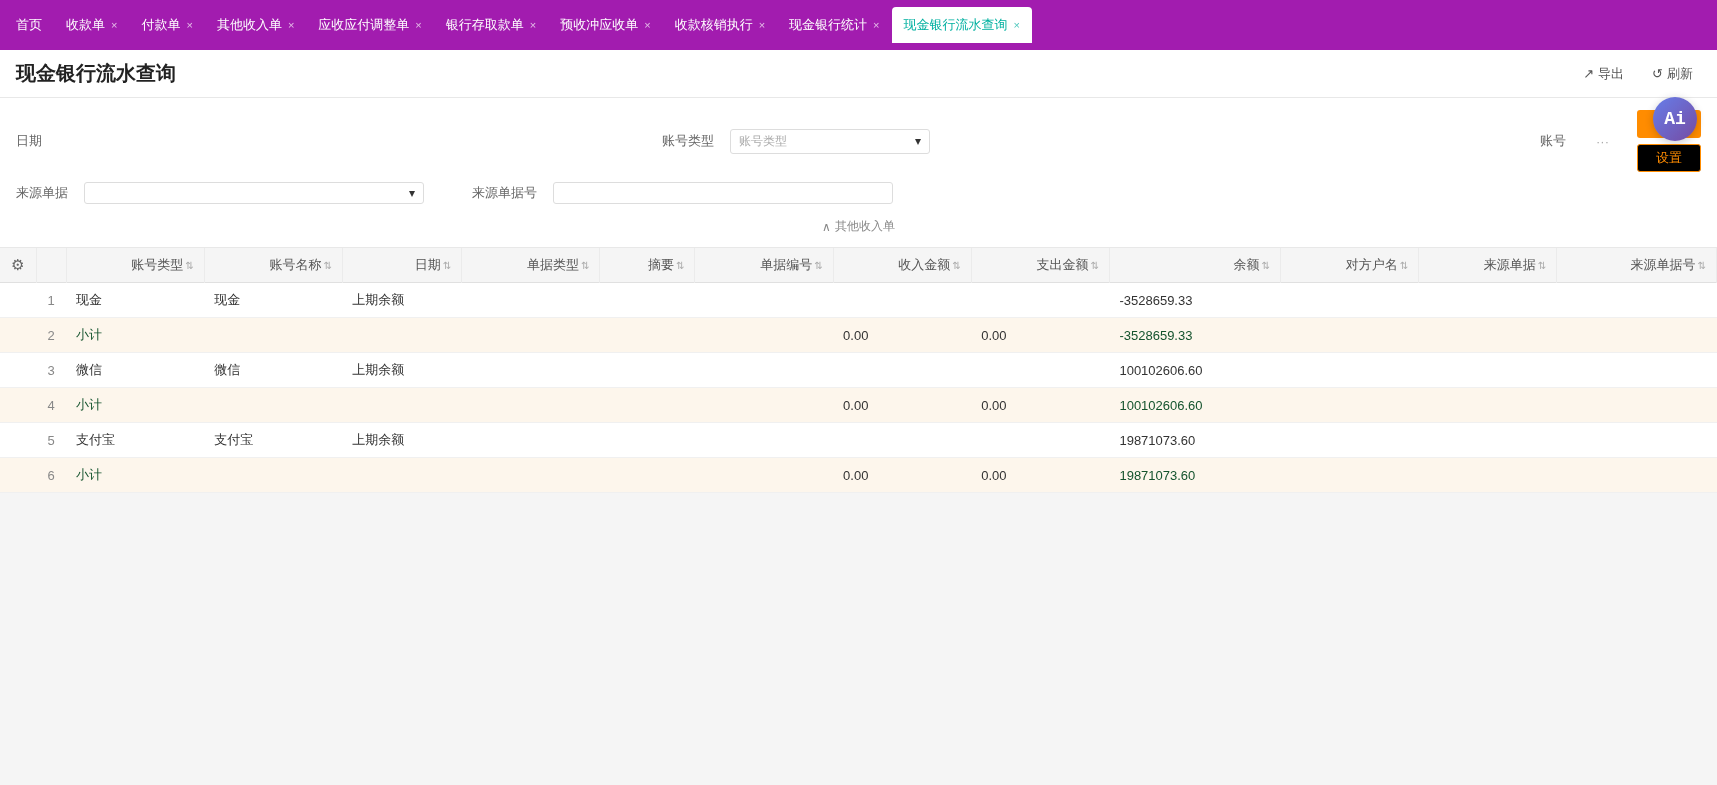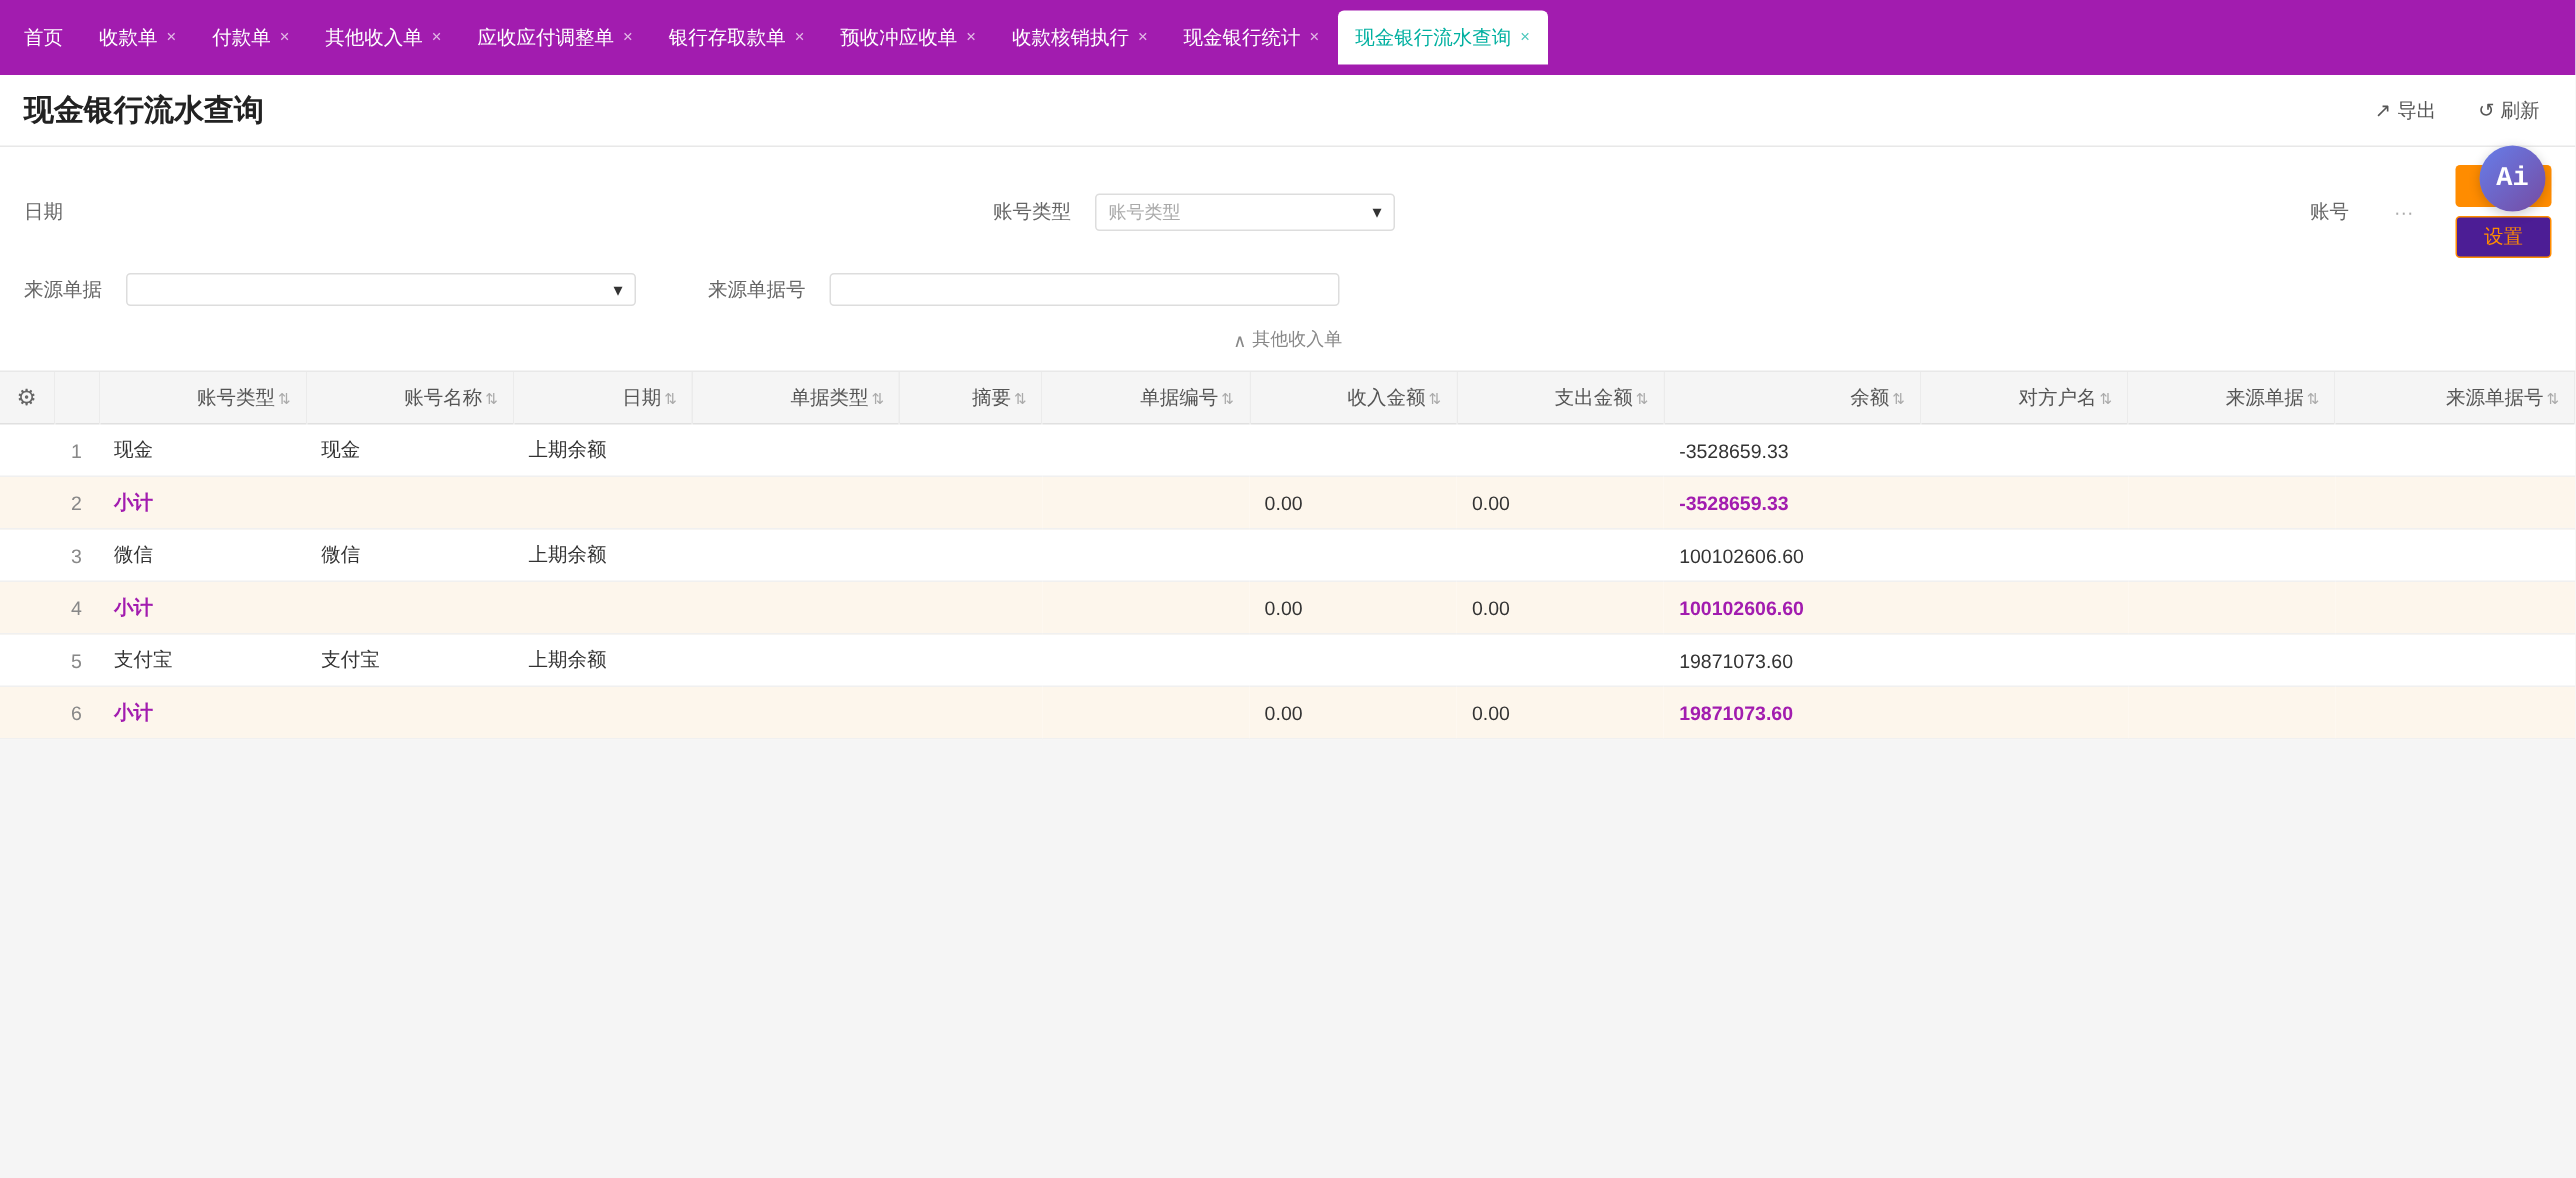--- a/index.html
+++ b/index.html
@@ -138,21 +138,21 @@
       background: #ff8c00;
       color: #fff;
       border: none;
       border-radius: 3px;
       padding: 5px 18px;
       cursor: pointer;
       font-size: 13px;
       white-space: nowrap;
     }
     .action-btn-outline {
-      background: #4c1d95;
+      background: #000000;
       color: #ff8c00;
       border: 1px solid #ff8c00;
       border-radius: 3px;
       padding: 4px 18px;
       cursor: pointer;
       font-size: 13px;
       white-space: nowrap;
     }
     .collapse-bar {
       display: flex;
@@ -199,21 +199,21 @@
     }
     tbody tr.subtotal {
       background: #fdf6ec;
     }
     tbody td {
       padding: 8px 10px;
       white-space: nowrap;
       color: #333;
     }
     td.number { }
-    td.orange { color: #a21caf; font-weight: bold; }
+    td.orange { color: #14532d; }
     .gear-th {
       width: 36px;
       text-align: center;
     }
     .th-gear {
       font-size: 15px;
       color: #666;
     }
     .row-num {
       color: #888;

